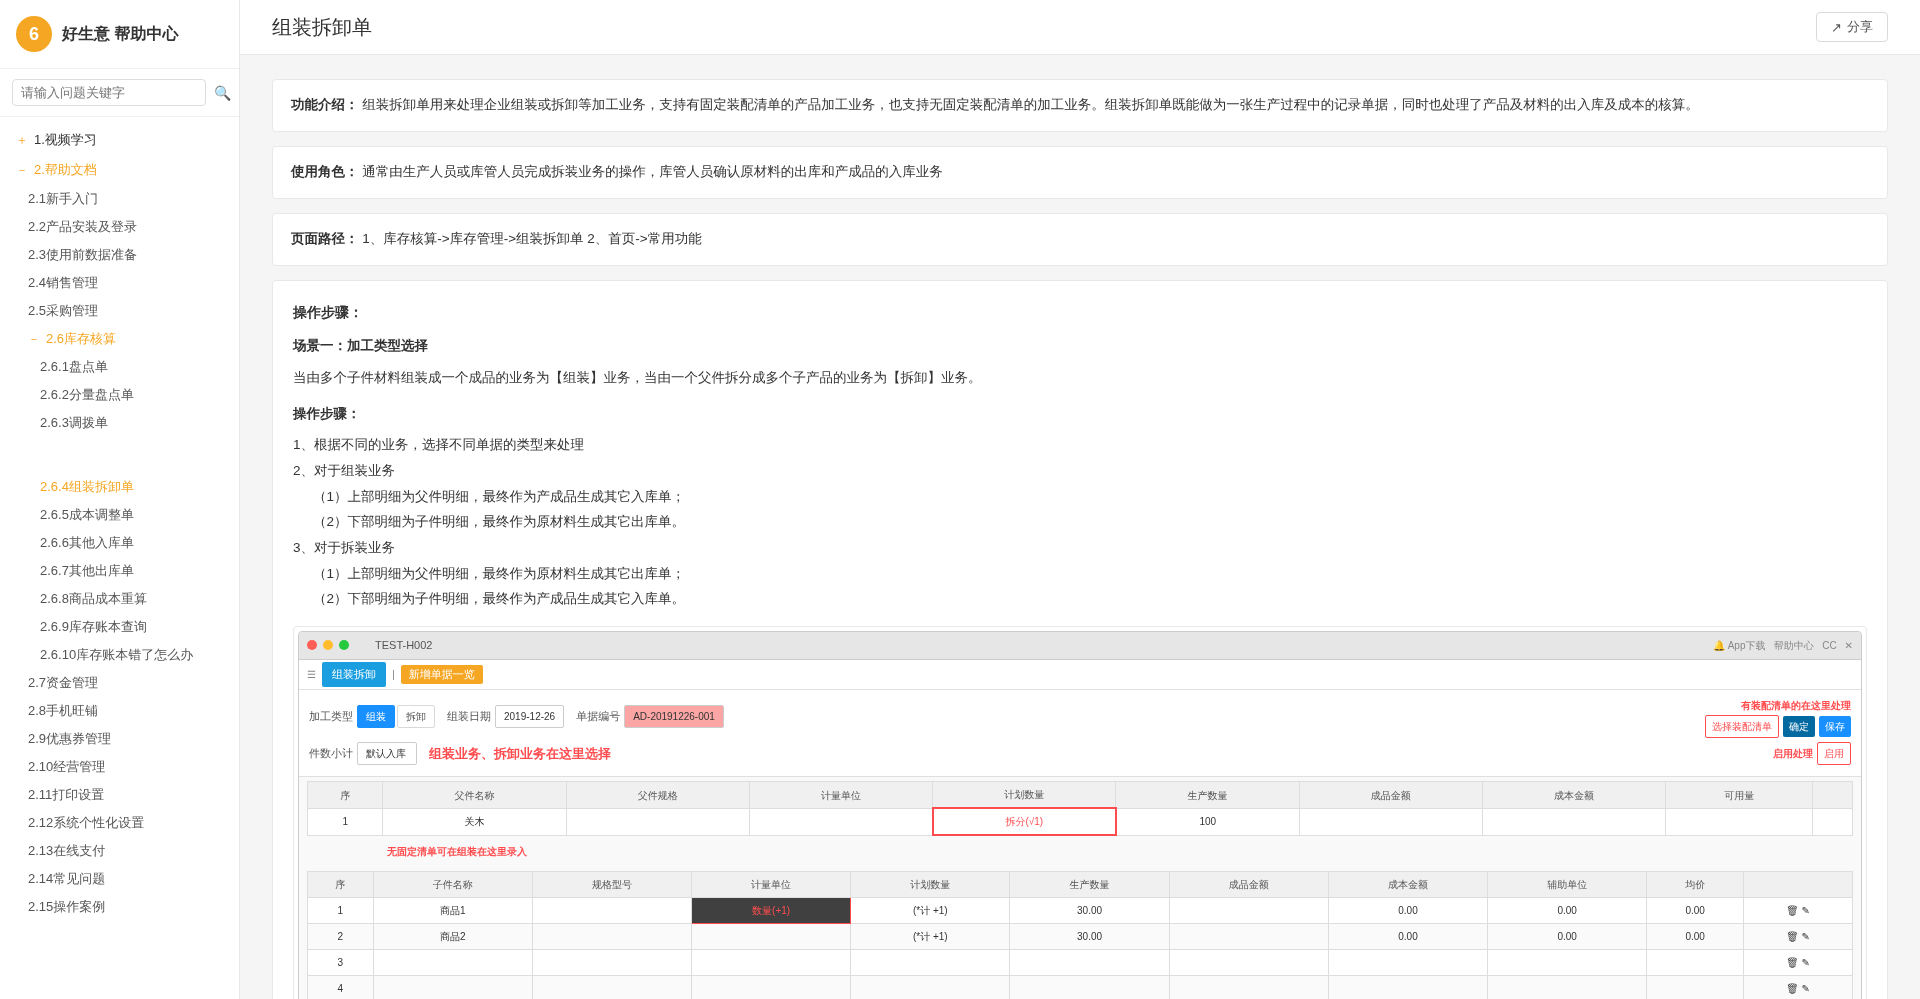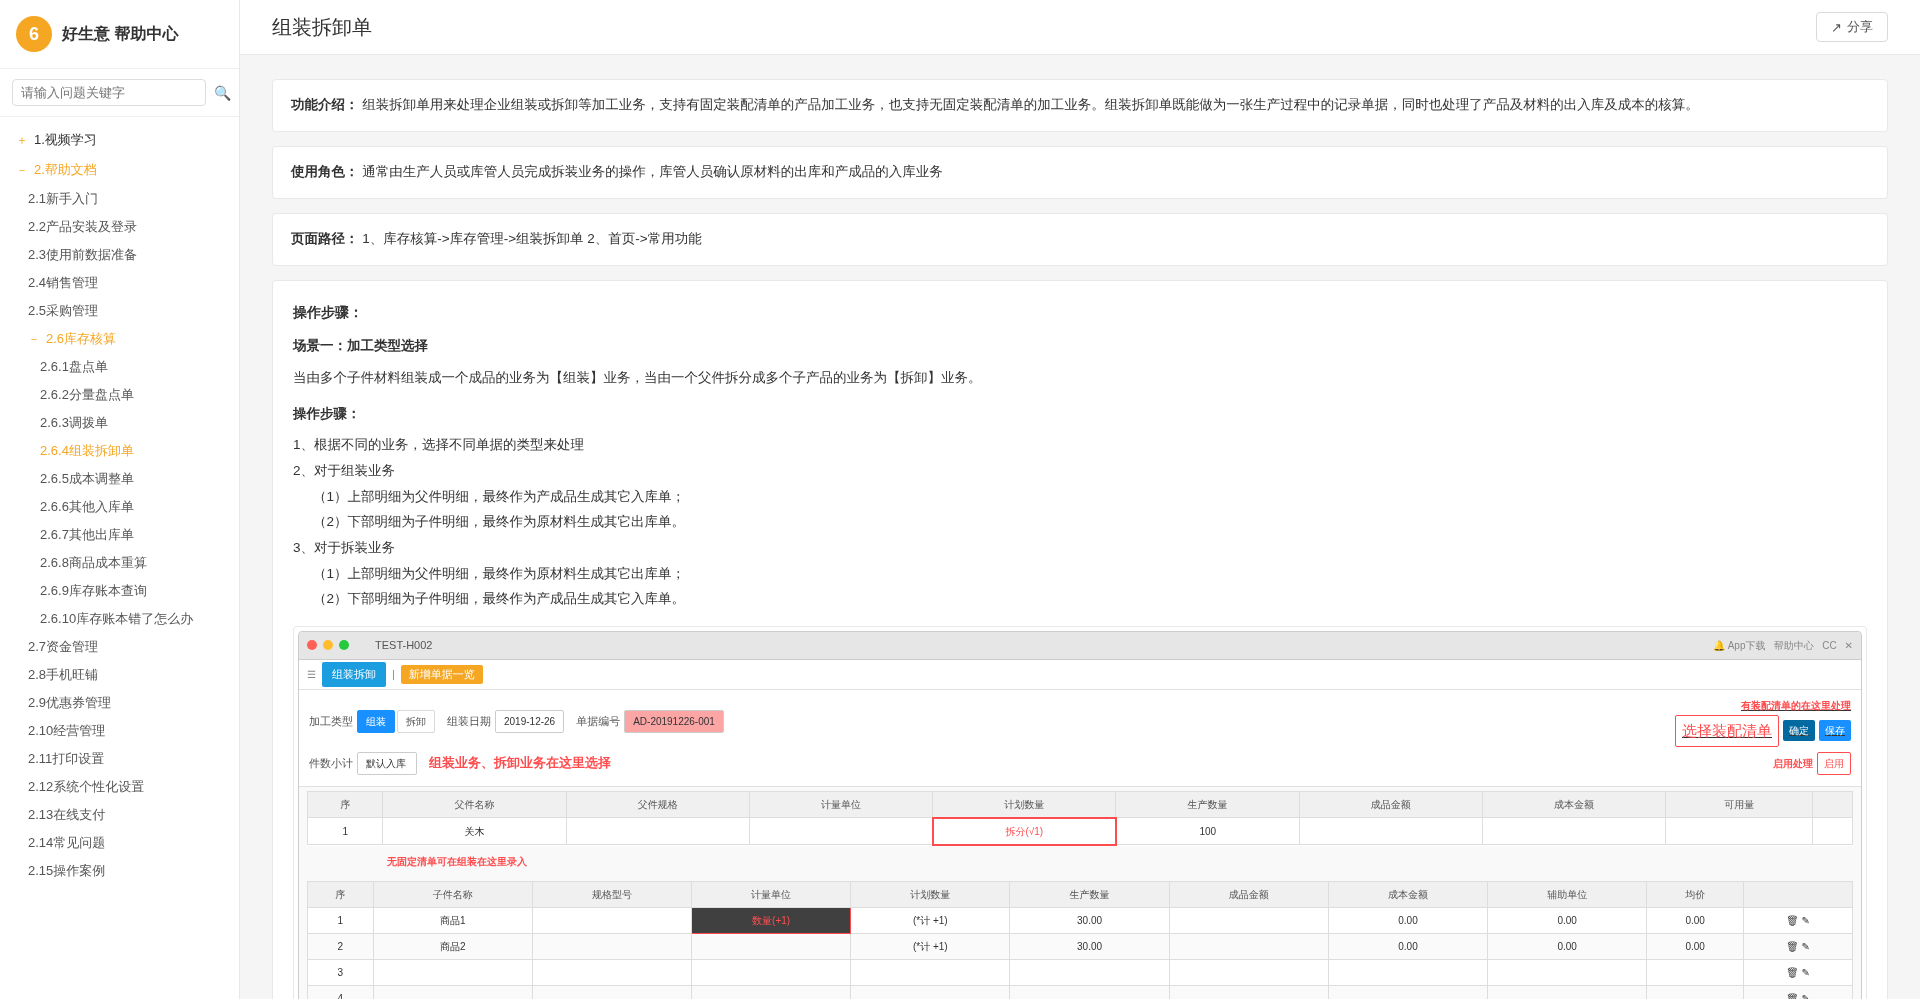--- a/index.html
+++ b/index.html
@@ -88,21 +88,21 @@
     }
 
     .nav-sub-sub { padding-left: 12px; }
     .nav-sub-sub-item {
       padding: 5px 0;
       cursor: pointer;
       color: #555;
       font-size: 13px;
       display: block;
     }
-    .nav-sub-sub-item.active { color: #f5a623; }
+    .nav-sub-sub-item.active { color: #f5a623; margin-top: 36px; }
 
     
     #main {
       flex: 1;
       display: flex;
       flex-direction: column;
       height: 100vh;
       overflow: hidden;
       background: #f5f5f5;
     }
@@ -352,25 +352,25 @@
               </div>
               <div style="display:flex; align-items:center; gap:4px;">
                 <span style="color:#555;">组装日期</span>
                 <span style="border:1px solid #ccc; border-radius:2px; padding:1px 8px; background:#fff; font-size:10px;">2019-12-26</span>
               </div>
               <div style="display:flex; align-items:center; gap:4px;">
                 <span style="color:#555;">单据编号</span>
                 <span style="border:1px solid #ccc; border-radius:2px; padding:1px 8px; background:#fca5a5; font-size:10px;">AD-20191226-001</span>
               </div>
 
-              <div style="display:flex; align-items:center; gap:4px; margin-left: auto; text-decoration: underline;">
+              <div style="display:flex; align-items:center; gap:4px; margin-left: auto;">
                 <div style="display:flex; flex-direction:column; align-items:flex-end;">
                   <span style="color:#ff4d4f; font-size:10px; font-weight:bold; white-space:nowrap;">有装配清单的在这里处理</span>
                   <div style="display:flex; align-items:center; gap:4px;">
-                    <div style="border:1px solid #ff4d4f; border-radius:2px; padding:1px 6px; color:#ff4d4f; font-size:15px; white-space:nowrap;">选择装配清单</div>
+                    <div style="border:1px solid #ff4d4f; border-radius:2px; padding:1px 6px; color:#ff4d4f; font-size:10px; white-space:nowrap;">选择装配清单</div>
                     <span style="background:#0369a1; color:#fff; border:none; border-radius:2px; padding:1px 6px; font-size:10px;">确定</span>
                     <span style="background:#1890ff; color:#fff; border:none; border-radius:2px; padding:1px 6px; font-size:10px;">保存</span>
                   </div>
                 </div>
               </div>
             </div>
 
             <div style="display:flex; align-items:center; gap:12px; margin-bottom:4px; font-size:11px;">
               <div style="display:flex; align-items:center; gap:4px;">
                 <span style="color:#555;">件数小计</span>

